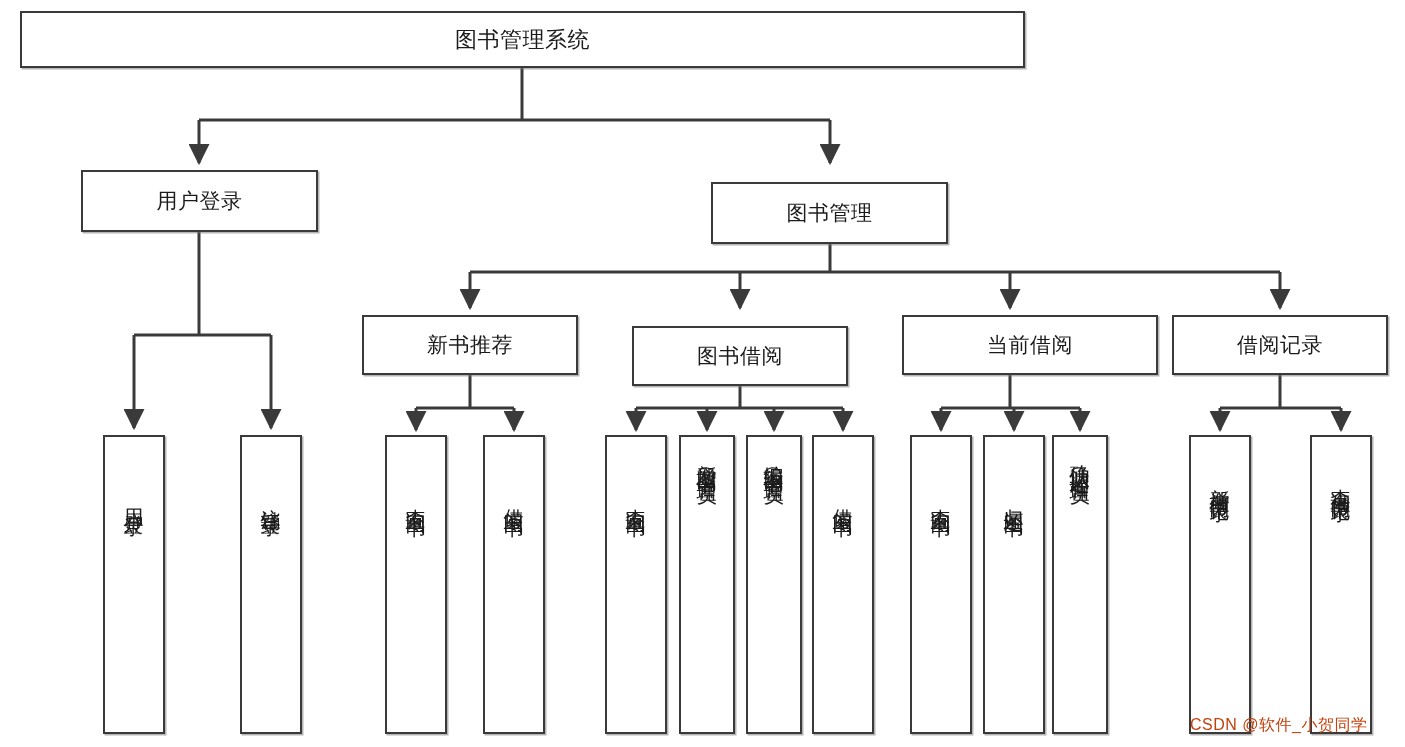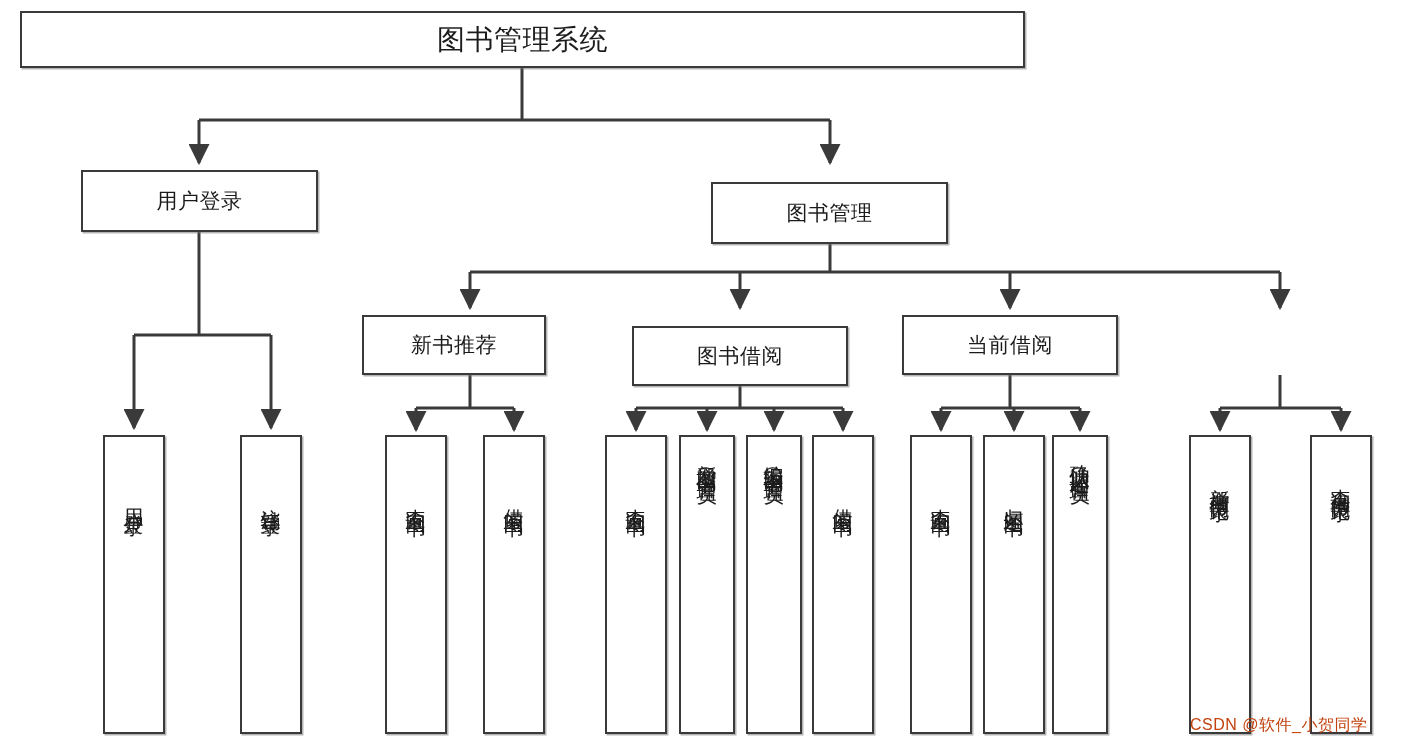--- a/index.html
+++ b/index.html
@@ -43,21 +43,21 @@
     text-align: center;
     line-height: 1.18;
     letter-spacing: 0.5px;
   }
   
   .node.horiz .node-label {
     font-size: 21px;
     white-space: nowrap;
   }
   .node.root .node-label {
-    font-size: 28px;
+    font-size: 22px;
   }
   
   .node.vert {
     padding: 8px 0 8px 0;
     align-items: flex-start;
     justify-content: center;
   }
   .node.vert .node-label {
     writing-mode: vertical-rl;
     text-orientation: upright;
@@ -147,28 +147,31 @@
     <span class="node-label">图书管理系统</span>
   </div>
 
   <div class="node horiz" style="left: 81px; top: 170px; width: 237px; height: 62px;">
     <span class="node-label">用户登录</span>
   </div>
   <div class="node horiz" style="left: 711px; top: 170px; width: 237px; height: 62px; margin-top: 12px;">
     <span class="node-label">图书管理</span>
   </div>
 
-  <div class="node horiz" style="left: 362px; top: 315px; width: 184px; height: 60px;">
+  <div class="node horiz" style="left: 362px; top: 315px; width: 216px; height: 60px;">
     <span class="node-label">新书推荐</span>
   </div>
   <div class="node horiz" style="left: 632px; top: 315px; width: 216px; height: 60px; margin-top: 11px;">
     <span class="node-label">图书借阅</span>
   </div>
-  <div class="node horiz" style="left: 902px; top: 315px; width: 216px; height: 60px;">
+  <div class="node horiz" style="left: 902px; top: 315px; width: 256px; height: 60px;">
     <span class="node-label">当前借阅</span>
+  </div>
+  <div class="node horiz" style="left: 1172px; top: 315px; width: 216px; height: 60px;">
+    <span class="node-label">借阅记录</span>
   </div>
 
   <div class="node vert short" style="left: 103px; top: 435px; width: 62px; height: 299px;">
     <span class="node-label">用户登录</span>
   </div>
   <div class="node vert short" style="left: 240px; top: 435px; width: 62px; height: 299px;">
     <span class="node-label">注销登录</span>
   </div>
   <div class="node vert short" style="left: 385px; top: 435px; width: 62px; height: 299px;">
     <span class="node-label">查询图书</span>

